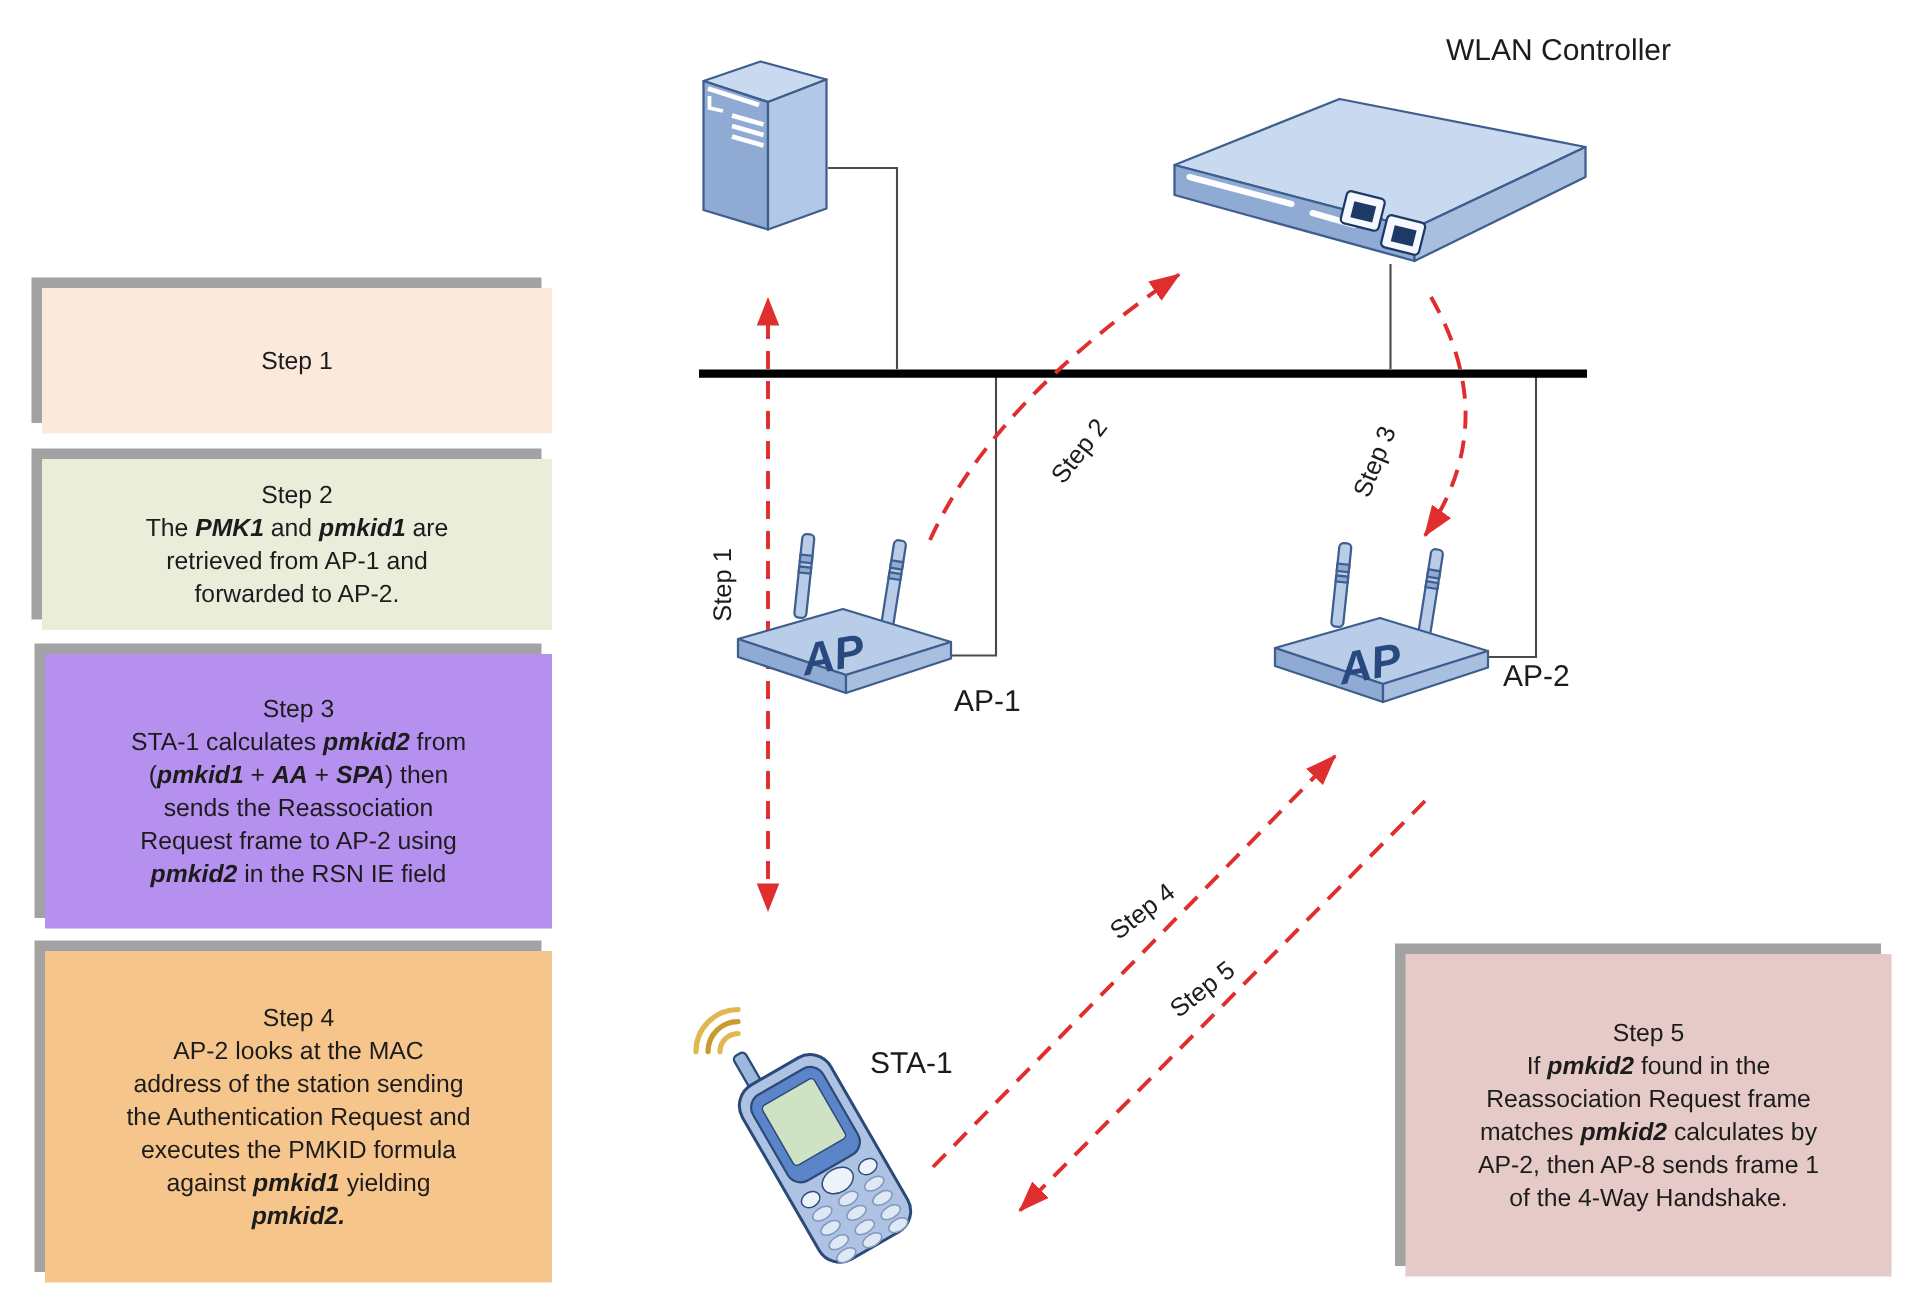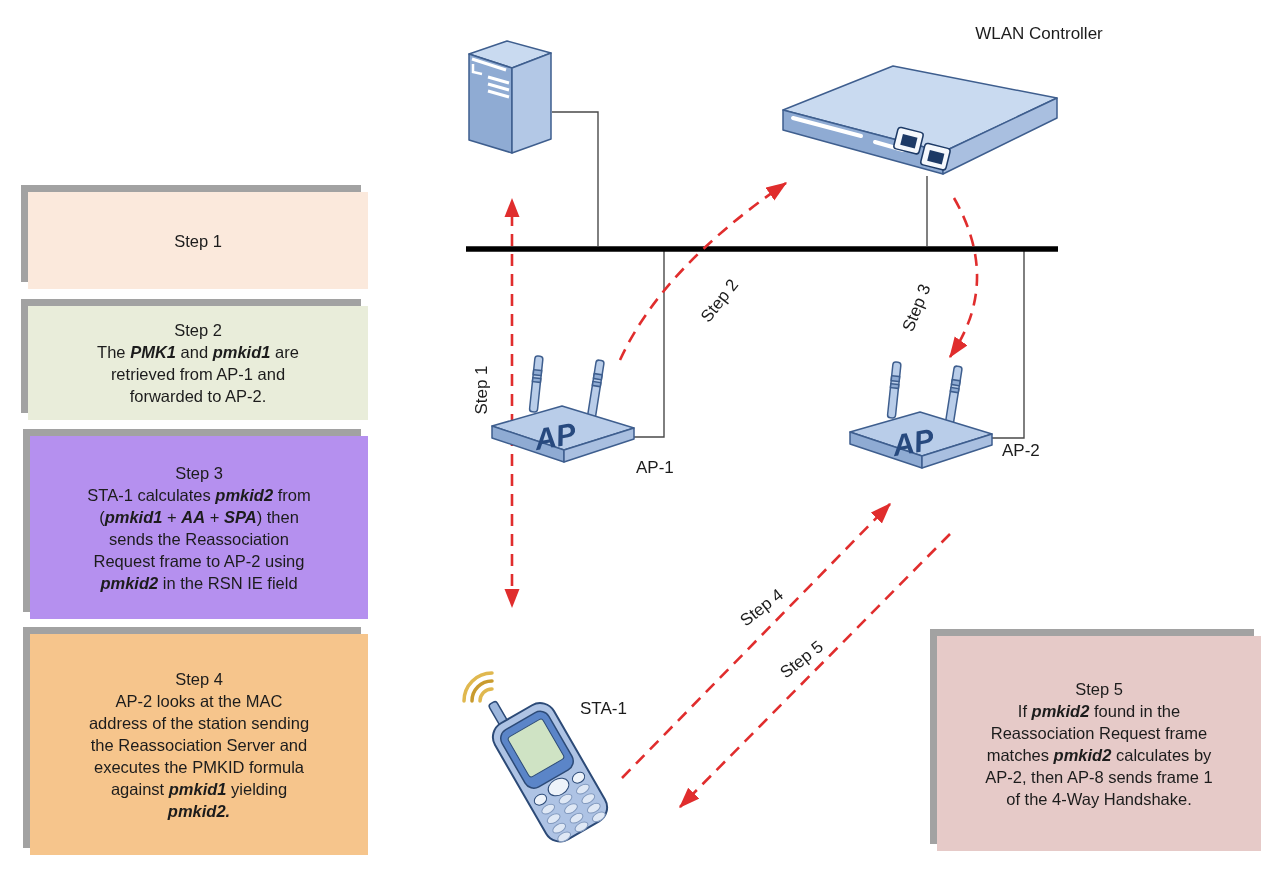--- a/index.html
+++ b/index.html
@@ -13,21 +13,21 @@
     display:flex;flex-direction:column;justify-content:center;
     text-align:center;font-size:16.5px;line-height:22px;padding:4px 10px;box-sizing:border-box;
   }
   .step-box strong{font-weight:bold;font-style:italic;}
   .sb1{left:28px;top:192px;width:340px;height:97px;}
   .sb2{left:28px;top:306px;width:340px;height:114px;}
   .sb3{left:30px;top:436px;width:338px;height:183px;}
   .sb4{left:30px;top:634px;width:338px;height:221px;}
   .sb5{left:937px;top:636px;width:324px;height:215px;}
   
-  .lbl{position:absolute;font-size:17px;line-height:24px;white-space:nowrap;}
+  .lbl{position:absolute;font-size:20px;line-height:24px;white-space:nowrap;}
   .lbl-server{left:246px;top:88px;width:176px;text-align:center;white-space:normal;}
   .lbl-controller{left:944px;top:22px;width:190px;text-align:center;}
   .lbl-ap1{left:636px;top:456px;}
   .lbl-ap2{left:1002px;top:439px;}
   .lbl-sta1{left:580px;top:697px;}
   .arrow-label{position:absolute;font-size:17px;white-space:nowrap;transform-origin:center;}
   .al-s1{left:482px;top:390px;transform:translate(-50%,-50%) rotate(-90deg);}
   .al-s2{left:720px;top:301px;transform:translate(-50%,-50%) rotate(-52deg);}
   .al-s3{left:917px;top:308px;transform:translate(-50%,-50%) rotate(-68deg);}
   .al-s4{left:762px;top:608px;transform:translate(-50%,-50%) rotate(-38deg);}
@@ -193,20 +193,20 @@
   <div class="step-box sb2" style="background: rgb(233, 237, 218);">
     <div class="step-title">Step 2</div>
     <div class="step-body"><span>The </span><strong>PMK1</strong><span> and </span><strong>pmkid1</strong><span> are</span><br><span>retrieved from AP-1 and</span><br><span>forwarded to AP-2.</span></div>
   </div>
   <div class="step-box sb3" style="background: rgb(181, 144, 239);">
     <div class="step-title">Step 3</div>
     <div class="step-body"><span>STA-1 calculates </span><strong>pmkid2</strong><span> from</span><br><span>(</span><strong>pmkid1</strong><span> + </span><strong>AA</strong><span> + </span><strong>SPA</strong><span>) then</span><br><span>sends the Reassociation</span><br><span>Request frame to AP-2 using</span><br><strong>pmkid2</strong><span> in the RSN IE field</span></div>
   </div>
   <div class="step-box sb4" style="background: rgb(246, 197, 140);">
     <div class="step-title">Step 4</div>
-    <div class="step-body"><span>AP-2 looks at the MAC</span><br><span>address of the station sending</span><br><span>the Reassociation Server and</span><br><span>executes the PMKID formula</span><br><span>against </span><strong>pmkid1</strong><span> yielding</span><br><strong>pmkid2.</strong></div>
+    <div class="step-body"><span>AP-2 looks at the MAC</span><br><span>address of the station sending</span><br><span>the Authentication Request and</span><br><span>executes the PMKID formula</span><br><span>against </span><strong>pmkid1</strong><span> yielding</span><br><strong>pmkid2.</strong></div>
   </div>
   <div class="step-box sb5" style="background: rgb(230, 202, 200);">
     <div class="step-title">Step 5</div>
     <div class="step-body"><span>If </span><strong>pmkid2</strong><span> found in the</span><br><span>Reassociation Request frame</span><br><span>matches </span><strong>pmkid2</strong><span> calculates by</span><br><span>AP-2, then AP-8 sends frame 1</span><br><span>of the 4-Way Handshake.</span></div>
   </div>
 
 </div>
 
 </body></html>

